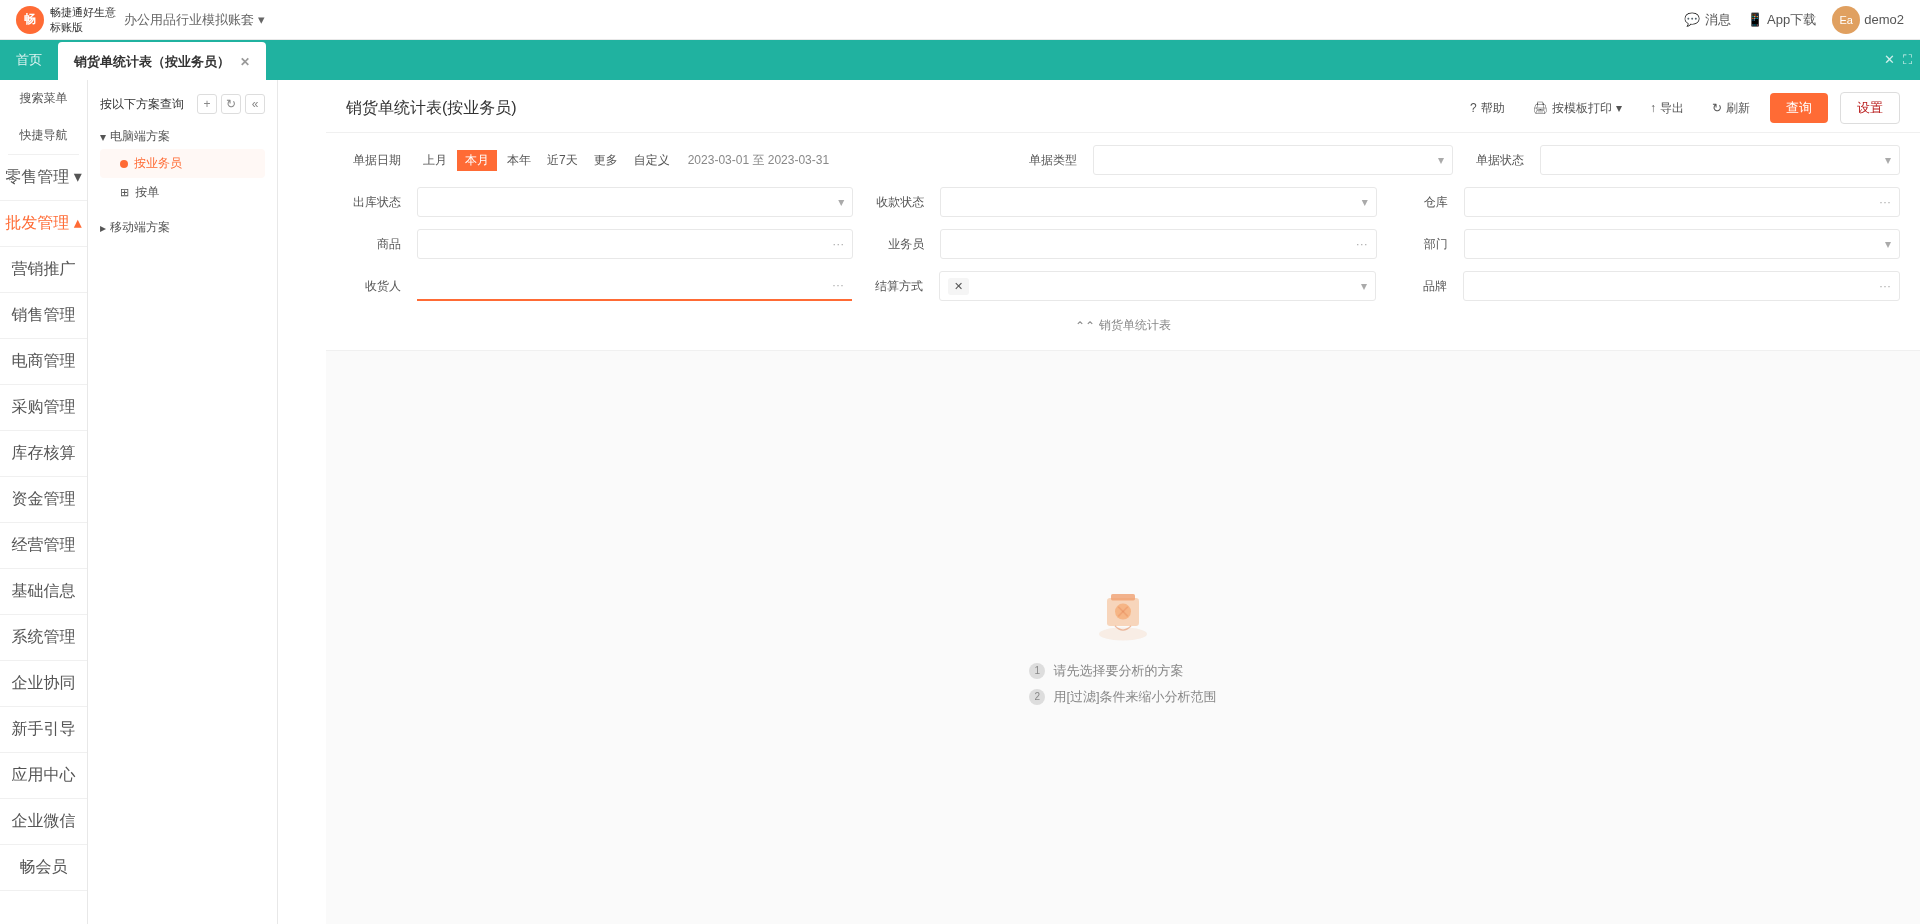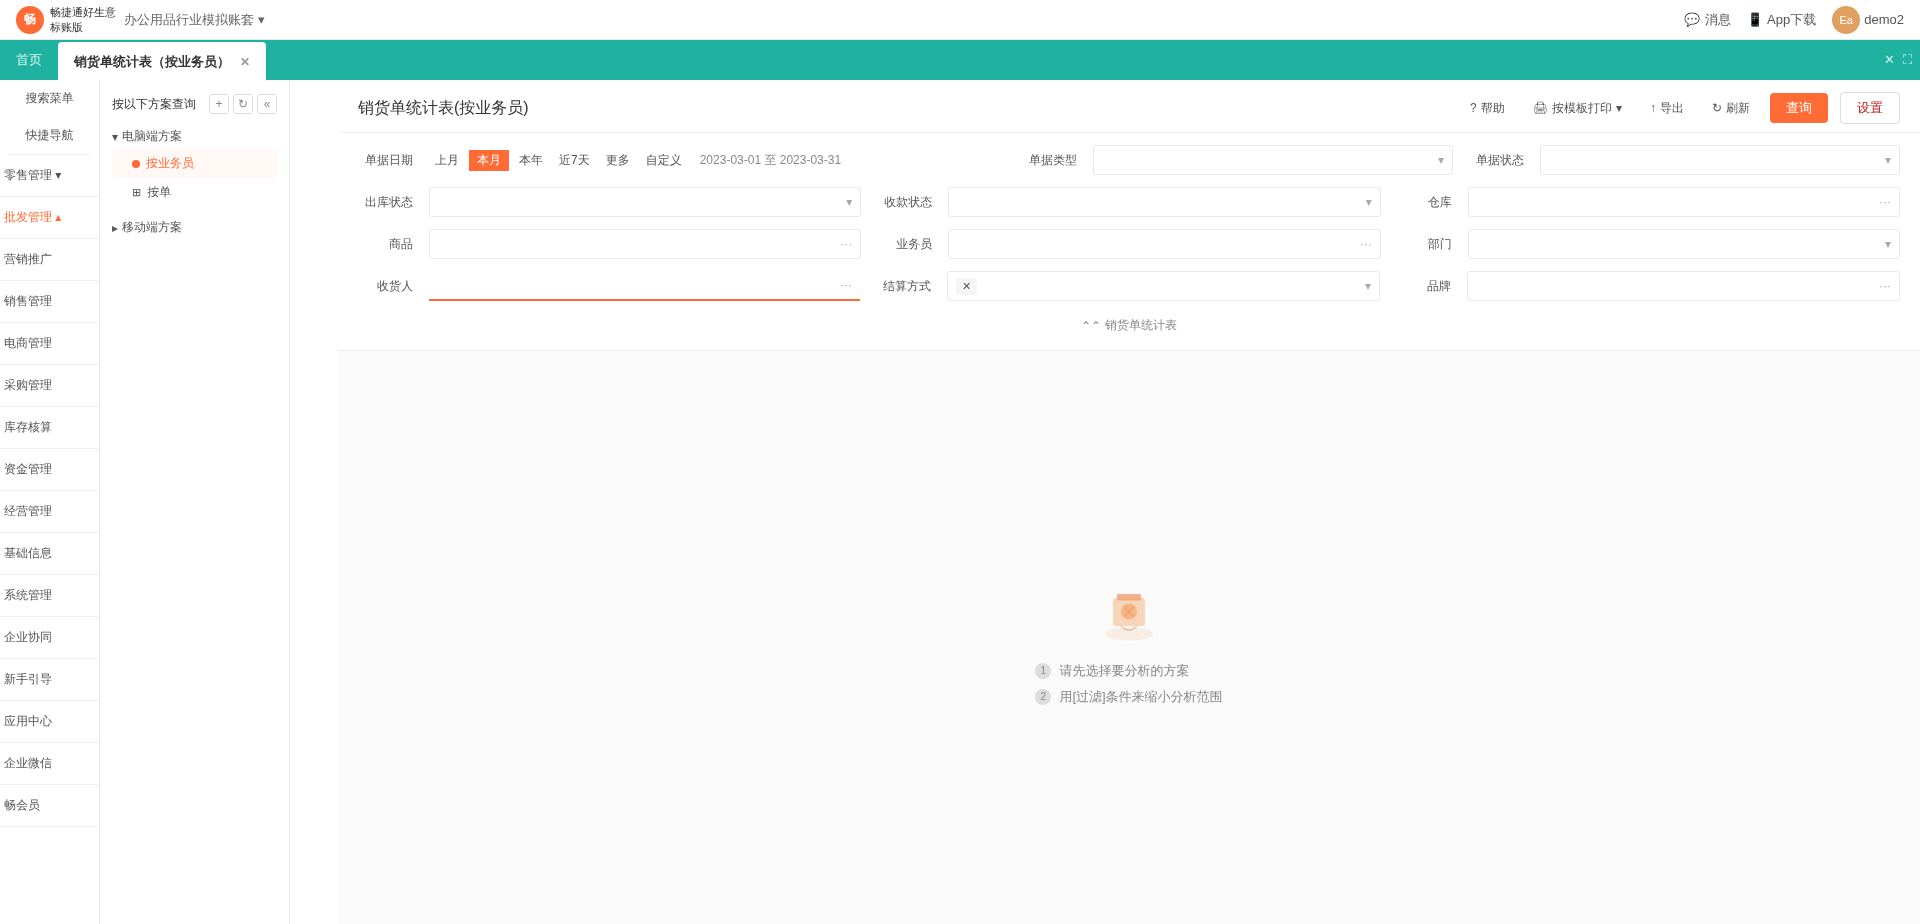--- a/index.html
+++ b/index.html
@@ -22,22 +22,22 @@
     .tab-item.home { background: transparent; }
     .tab-item.active { background: #fff; color: #333; border-radius: 4px 4px 0 0; margin-top: 4px; font-weight: bold; }
     .tab-close { font-size: 12px; color: #999; cursor: pointer; margin-left: 4px; }
     .tab-maximize { margin-left: auto; margin-right: 8px; color: white; cursor: pointer; display: flex; gap: 8px; }
     .tab-maximize span { color: rgba(255,255,255,0.8); }
 
     
     .main-layout { display: flex; flex: 1; overflow: hidden; }
 
     
-    .sidebar { width: 100px; background: #fff; border-right: 1px solid #e8e8e8; display: flex; flex-direction: column; overflow-y: auto; }
-    .sidebar-item { padding: 12px 4px; text-align: left; cursor: pointer; color: #555; font-size: 12px; border-bottom: 1px solid #f0f0f0; }
+    .sidebar { width: 88px; background: #fff; border-right: 1px solid #e8e8e8; display: flex; flex-direction: column; overflow-y: auto; }
+    .sidebar-item { padding: 12px 4px; text-align: center; cursor: pointer; color: #555; font-size: 16px; border-bottom: 1px solid #f0f0f0; }
     .sidebar-item.active { color: #ff6b35; }
     .sidebar-search { padding: 10px 8px; color: #555; font-size: 12px; text-align: center; cursor: pointer; }
     .sidebar-nav { padding: 10px 8px; color: #555; font-size: 12px; text-align: center; cursor: pointer; }
     .sidebar-divider { height: 1px; background: #f0f0f0; margin: 0 8px; }
 
     
     .content-area { flex: 1; display: flex; overflow: hidden; background: #fff; gap: 48px; }
 
     
     .scheme-panel { width: 190px; background: #fff; border-right: 1px solid #e8e8e8; padding: 8px 0; overflow-y: auto; }

